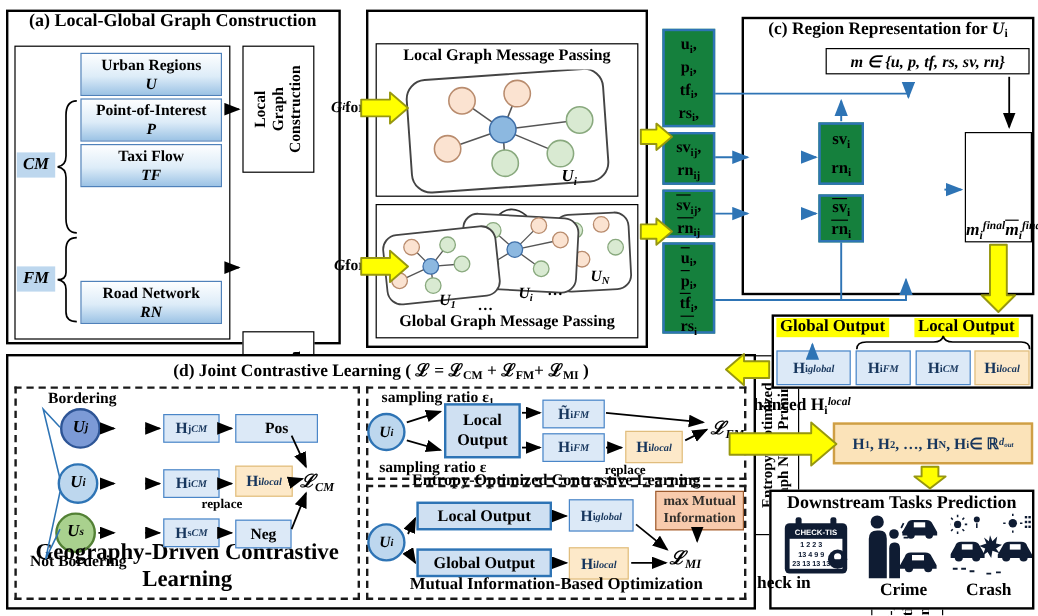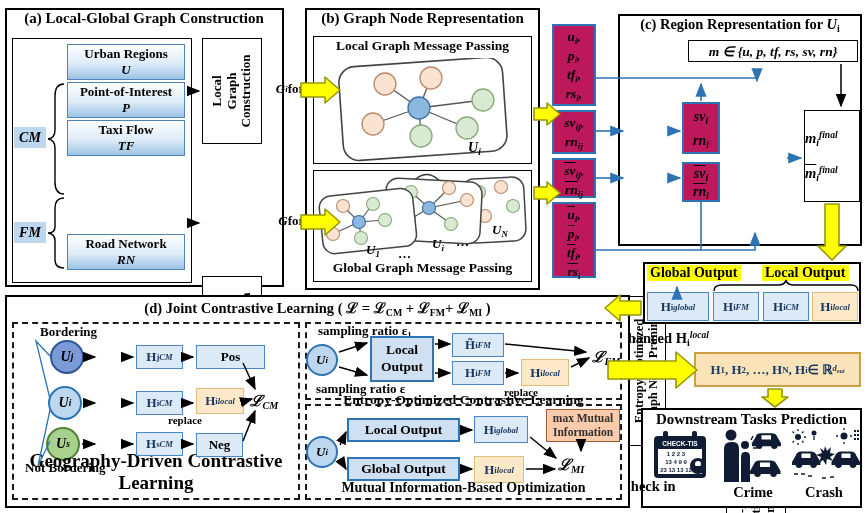--- a/index.html
+++ b/index.html
@@ -15,21 +15,21 @@
   .ov{text-decoration:overline}
   sub{font-size:68%;vertical-align:-0.32em;line-height:0}
   sup{font-size:66%;vertical-align:0.5em;font-style:italic;line-height:0}
   .hl{background:#ffff00;padding:0 3px}
   .mod{background:linear-gradient(180deg,#fdfeff 0%,#ddecf8 55%,#9cc3e5 100%);
        border:1.5px solid #4f81ba;text-align:center;font-size:13px;line-height:1.22;padding-top:1px}
   .dash{border:2px dashed #1a1a1a;background:transparent}
   .vwrap{position:relative}
   .vtxt{position:absolute;left:50%;top:50%;transform:translate(-50%,-50%) rotate(-90deg);
         text-align:center;white-space:nowrap;line-height:1.12}
-  .varbox{background:#be185d;border:2px solid #2e74b5;text-align:center;font-style:italic;
+  .varbox{background:#15803d;border:2px solid #2e74b5;text-align:center;
           font-size:13.5px;line-height:19px;padding-top:1px}
   .bluebox{background:#dce9f7;border:1.6px solid #4a86c8;color:#17365d;
            display:flex;align-items:center;justify-content:center;font-size:13px}
   .tanbox{background:#fde9c9;border:1.6px solid #e0bd7e;color:#17365d;
           display:flex;align-items:center;justify-content:center;font-size:13px}
   .circ{border-radius:50%;display:flex;align-items:center;justify-content:center;
         font-size:14px;font-style:italic}
   .cap{text-align:center}
   svg{display:block}
 </style>
@@ -54,21 +54,20 @@
       <div class="vtxt" style="font-size:13px">Local<br>Graph<br>Construction</div>
     </div>
   <div class="abs box vwrap" style="left:202px;top:170px;width:60px;height:106px">
       <div class="vtxt" style="font-size:13px">Global<br>Graph<br>Construction</div>
     </div>
 
   <div class="abs ctr m" style="left:283px;top:60px;width:26px;height:58px;font-size:13px;line-height:1.3">G<sub>i</sub><br><span class="up">for</span><br>U<sub>i</sub></div>
   <div class="abs ctr m" style="left:283px;top:192px;width:26px;height:58px;font-size:13px;line-height:1.3">G<br><span class="up">for</span><br>U</div>
 
   <div class="abs panel" style="left:305px;top:8px;width:235px;height:282px"></div>
-  <div class="abs ttl" style="left:306px;top:10px;width:233px;font-size:15px">(b) Graph Node Representation</div>
 
   <div class="abs box" style="left:313px;top:36px;width:219px;height:128px"></div>
   <div class="abs ttl" style="left:315px;top:38px;width:215px;font-size:13.5px">Local Graph Message Passing</div>
   <svg class="abs" style="left:315px;top:58px" width="215" height="104" viewBox="0 0 215 104">
     <g transform="rotate(-4 107 52)">
         <rect x="26" y="4" width="164" height="94" rx="16" fill="#fff" stroke="#444" stroke-width="1.6"></rect>
       </g>
     <g stroke="#555" stroke-width="1.3">
       <line x1="104" y1="50" x2="70" y2="26"></line>
         <line x1="104" y1="50" x2="116" y2="20"></line>
@@ -154,21 +153,21 @@
   <div class="abs ttl" style="left:620px;top:16px;width:240px;font-size:14.5px">(c)  Region Representation for <span class="m">U</span><sub>i</sub></div>
   <div class="abs box ctr m" style="left:688px;top:40px;width:170px;height:22px;font-size:13.5px">m ∈ {u, p, tf, rs, sv, rn}</div>
   <div class="abs box vwrap" style="left:626px;top:84px;width:40px;height:150px">
       <div class="vtxt" style="font-size:12.5px">Entropy-Optimized<br>Graph Node Pruning</div>
     </div>
   <div class="abs varbox" style="left:682px;top:102px;width:38px;height:52px;font-size:14px;line-height:24px">sv<sub>i</sub><br>rn<sub>i</sub></div>
   <div class="abs varbox" style="left:682px;top:162px;width:38px;height:40px;font-size:14px;line-height:18px"><span class="ov">sv</span><sub>i</sub><br><span class="ov">rn</span><sub>i</sub></div>
   <div class="abs box vwrap" style="left:726px;top:82px;width:60px;height:148px">
       <div class="vtxt" style="font-size:12.5px">Modality-Aware<br>Attention<br>Mechanism</div>
     </div>
-  <div class="abs box m" style="left:804px;top:110px;width:56px;height:92px;display:flex;flex-direction:column;align-items:flex-start;justify-content:space-evenly;font-size:14.5px">
+  <div class="abs box m" style="left:804px;top:110px;width:56px;height:92px;display:flex;align-items:flex-end;justify-content:space-evenly;font-size:14.5px">
     <span>m<sub>i</sub><sup>final</sup></span>
     <span><span class="ov">m</span><sub>i</sub><sup>final</sup></span>
   </div>
 
   <div class="abs" style="left:643px;top:262px;width:218px;height:62px;border:2px solid #000;background:#fff"></div>
   <div class="abs hl" style="left:647px;top:265px;font-size:14px">Global Output</div>
   <div class="abs hl" style="left:762px;top:265px;font-size:14px">Local Output</div>
   <div class="abs bluebox" style="left:647px;top:292px;width:62px;height:29px">H<sub>i</sub><sup>global</sup></div>
   <div class="abs bluebox" style="left:713px;top:292px;width:46px;height:29px">H<sub>i</sub><sup>FM</sup></div>
   <div class="abs bluebox" style="left:763px;top:292px;width:46px;height:29px">H<sub>i</sub><sup>CM</sup></div>

